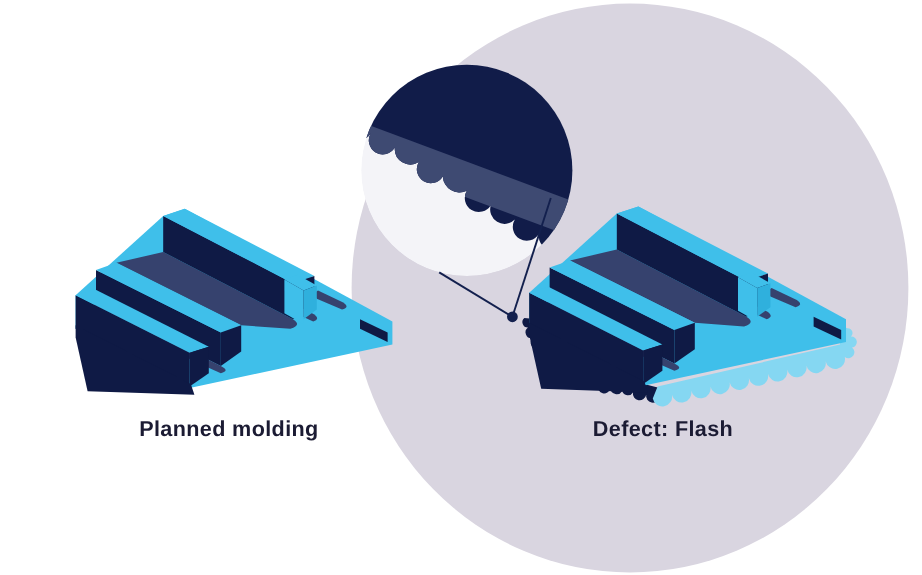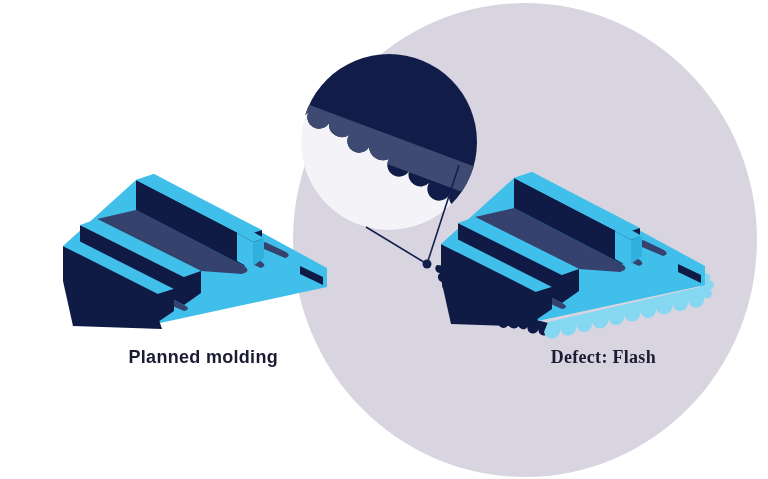--- a/index.html
+++ b/index.html
@@ -18,24 +18,24 @@
   .c-flash{fill:var(--flash_cyan,#85d7f2);}
   .c-lenswhite{fill:var(--lens_white,#f4f4f8);}
   .c-lensdark{fill:var(--lens_dark,#111c49);}
   .c-lensglare{fill:var(--lens_glare,#3e4a72);}
   .c-pointer-stroke{stroke:var(--pointer,#13204e);stroke-width:1.6;fill:none;}
   .c-pointer-fill{fill:var(--pointer,#13204e);}
   .caption{
     position:absolute;top:347px;height:22px;
     color:var(--label_text,#1b1b33);
     font-size:18px;font-weight:600;letter-spacing:.3px;
-    text-align:right;white-space:nowrap;
+    text-align:left;white-space:nowrap;
   }
   .caption-left{left:116px;width:162px;}
-  .caption-right{left:494px;width:162px;font-family:Liberation Serif, serif;}
+  .caption-right{left:494px;width:162px;}
 </style>
 </head>
 <body>
 
 <div class="stage">
   <svg width="768" height="479" viewBox="0 0 768 479">
     <defs>
 
       <g id="molding-shape">
 

